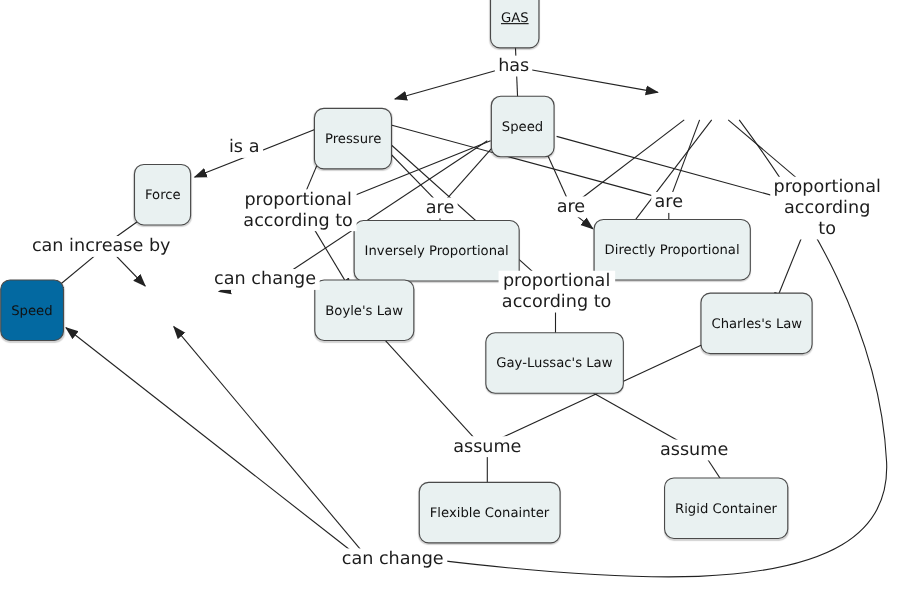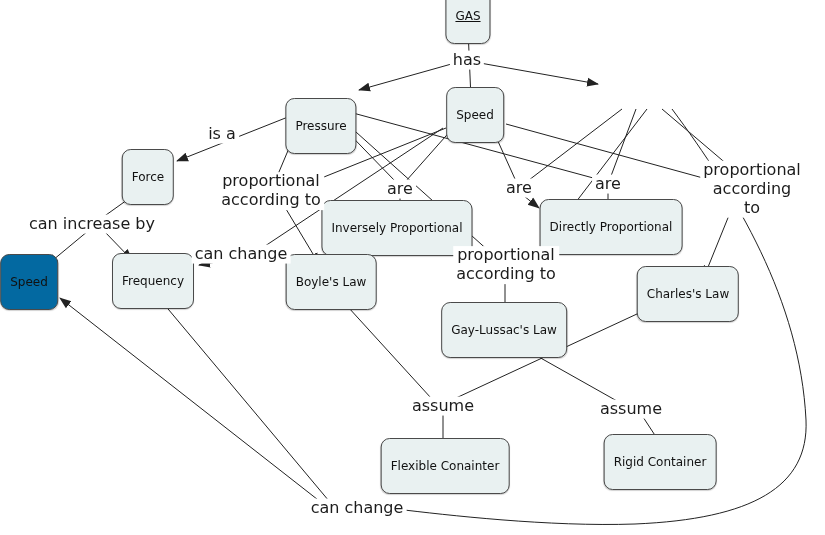--- a/index.html
+++ b/index.html
@@ -85,21 +85,20 @@
         <line x1="514" y1="343" x2="617" y2="401" stroke="#222222" stroke-width="1"></line>
         <line x1="643" y1="417" x2="662" y2="446" stroke="#222222" stroke-width="1" marker-end="url(#arrowhead)"></line>
       </g>
   </svg>
 
 <div class="node underline" style="left: 468px; top: 16px; background: rgb(233, 241, 241); border-color: rgb(74, 74, 74); color: rgb(17, 17, 17);">GAS</div>
     <div class="node" style="left: 321px; top: 102px; background: rgb(233, 241, 241); border-color: rgb(74, 74, 74); color: rgb(17, 17, 17); margin-top: 24px;">Pressure</div>
     <div class="node" style="left: 475px; top: 115px; background: rgb(233, 241, 241); border-color: rgb(74, 74, 74); color: rgb(17, 17, 17);">Speed</div>
     <div class="node" style="left: 148px; top: 177px; background: rgb(233, 241, 241); border-color: rgb(74, 74, 74); color: rgb(17, 17, 17);">Force</div>
     <div class="node" style="left: 29px; top: 282px; background: #0369a1; border-color: rgb(74, 74, 74); color: rgb(17, 17, 17);">Speed</div>
-    <div class="node" style="left: 153px; top: 281px; background: rgb(233, 241, 241); border-color: rgb(74, 74, 74); color: rgb(17, 17, 17);">Frequency</div>
     <div class="node" style="left: 397px; top: 228px; background: rgb(233, 241, 241); border-color: rgb(74, 74, 74); color: rgb(17, 17, 17);">Inversely Proportional</div>
     <div class="node" style="left: 611px; top: 227px; background: rgb(233, 241, 241); border-color: rgb(74, 74, 74); color: rgb(17, 17, 17);">Directly Proportional</div>
     <div class="node" style="left: 331px; top: 282px; background: rgb(233, 241, 241); border-color: rgb(74, 74, 74); color: rgb(17, 17, 17);">Boyle's Law</div>
     <div class="node" style="left: 688px; top: 294px; background: rgb(233, 241, 241); border-color: rgb(74, 74, 74); color: rgb(17, 17, 17);">Charles's Law</div>
     <div class="node" style="left: 504px; top: 330px; background: rgb(233, 241, 241); border-color: rgb(74, 74, 74); color: rgb(17, 17, 17);">Gay-Lussac's Law</div>
     <div class="node" style="left: 445px; top: 466px; background: rgb(233, 241, 241); border-color: rgb(74, 74, 74); color: rgb(17, 17, 17);">Flexible Conainter</div>
     <div class="node" style="left: 660px; top: 462px; background: rgb(233, 241, 241); border-color: rgb(74, 74, 74); color: rgb(17, 17, 17);">Rigid Container</div>
     <div class="edge-label" style="left: 467px; top: 60px; color: rgb(28, 28, 28);">has</div>
     <div class="edge-label" style="left: 222px; top: 134px; color: rgb(28, 28, 28);">is a</div>
     <div class="edge-label" style="left: 92px; top: 224px; color: rgb(28, 28, 28);">can increase by</div>

